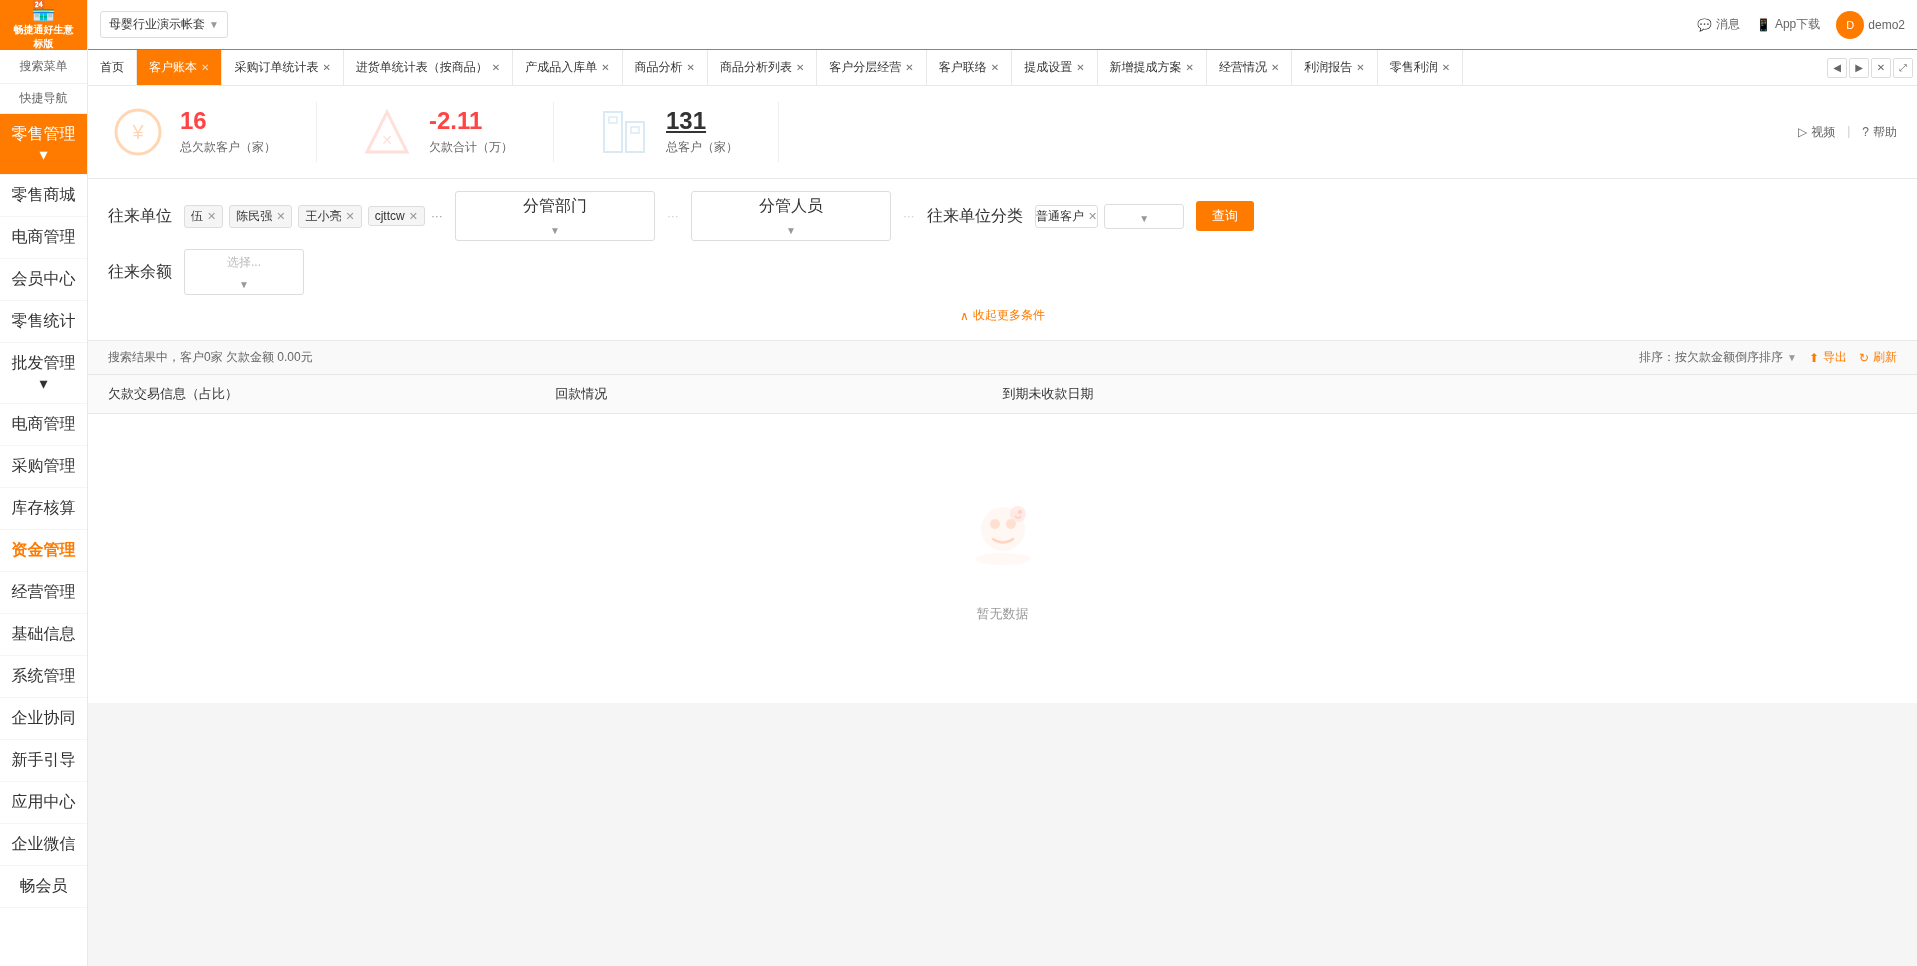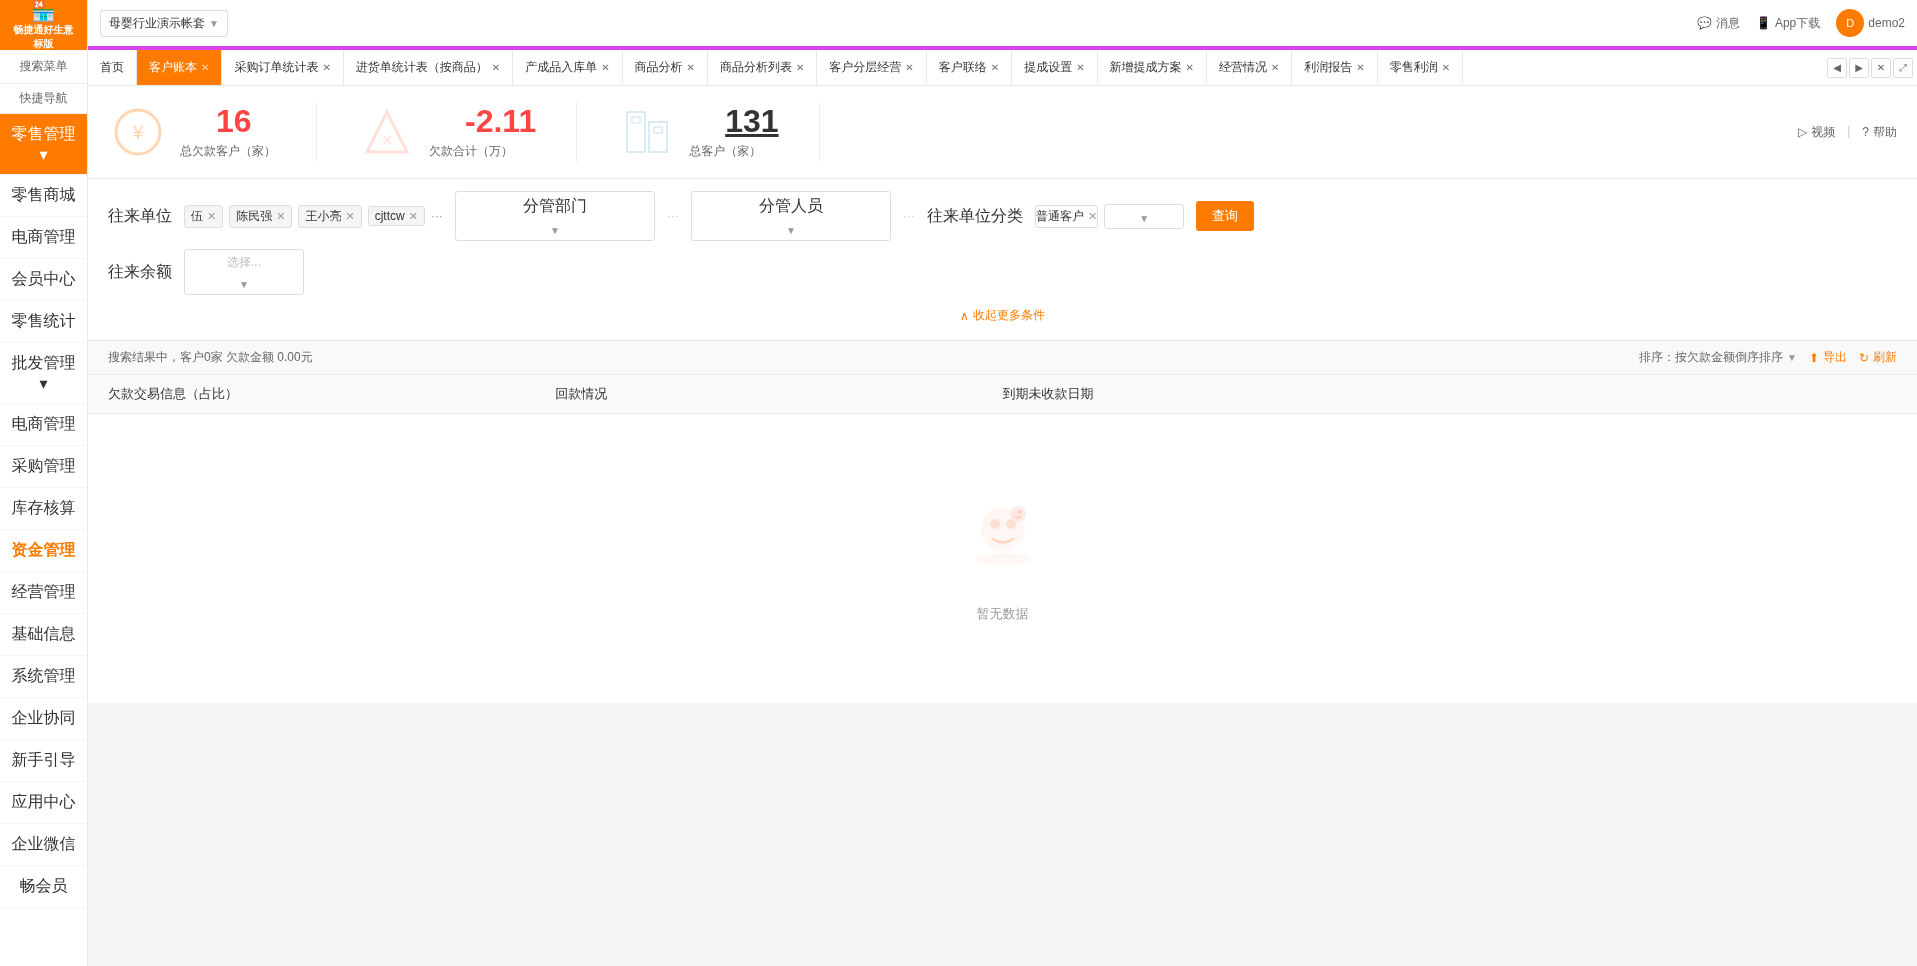--- a/index.html
+++ b/index.html
@@ -13,21 +13,21 @@
     .sidebar-search { padding: 8px 6px; border-bottom: 1px solid #f0f0f0; text-align: center; color: #666; font-size: 12px; cursor: pointer; }
     .sidebar-nav { padding: 6px 0; border-bottom: 1px solid #f0f0f0; text-align: center; color: #666; font-size: 12px; cursor: pointer; }
     .sidebar-menu { flex: 1; overflow-y: auto; }
     .sidebar-item { padding: 10px 6px; text-align: center; color: #333; font-size: 16px; cursor: pointer; border-bottom: 1px solid #f5f5f5; }
     .sidebar-item.active { background: #ff7b00; color: #fff; }
 
     
     .main { flex: 1; display: flex; flex-direction: column; overflow: hidden; }
 
     
-    .topbar { height: 50px; background: #fff; border-bottom: 4px solid #d946ef; display: flex; align-items: center; padding: 12px 12px; gap: 8px; }
+    .topbar { height: 50px; background: #fff; border-bottom: 1px solid #d946ef; display: flex; align-items: center; padding: 12px 12px; gap: 8px; }
     .topbar-selector { display: flex; align-items: center; gap: 4px; border: 1px solid #ddd; border-radius: 3px; padding: 4px 8px; font-size: 12px; color: #333; cursor: pointer; }
     .topbar-right { margin-left: auto; display: flex; align-items: center; gap: 16px; font-size: 12px; color: #666; }
     .topbar-right-item { display: flex; align-items: center; gap: 4px; cursor: pointer; }
     .avatar { width: 28px; height: 28px; border-radius: 50%; background: #ff7b00; display: flex; align-items: center; justify-content: center; color: #fff; font-size: 11px; }
 
     
     .tabs-bar { background: #fff; border-bottom: 1px solid #e8e8e8; display: flex; align-items: center; overflow: hidden; height: 36px; }
     .tab { display: flex; align-items: center; gap: 4px; padding: 0 12px; height: 36px; font-size: 12px; color: #333; cursor: pointer; border-right: 1px solid #e8e8e8; white-space: nowrap; flex-shrink: 0; }
     .tab.active { background: #ff7b00; color: #fff; }
     .tab-close { font-size: 10px; opacity: 0.7; }
@@ -37,21 +37,21 @@
     
     .content { flex: 1; overflow-y: auto; padding: 0; background: #f5f5f5; }
 
     
     .stats-row { display: flex; background: #fff; border-bottom: 1px solid #e8e8e8; padding: 16px 20px; gap: 0; align-items: center; }
     .stat-block { display: flex; align-items: center; gap: 12px; padding: 0 40px 0 0; border-right: 1px solid #eee; margin-right: 40px; }
     .stat-block:last-child { border-right: none; margin-right: 0; }
     .stat-icon { width: 60px; height: 60px; display: flex; align-items: center; justify-content: center; opacity: 0.3; }
     .stat-icon svg { width: 50px; height: 50px; }
     .stat-info { display: flex; flex-direction: column; }
-    .stat-value { font-size: 32px; font-weight: bold; color: #ff4444; line-height: 1.1; margin-left: 36px; }
+    .stat-value { font-size: 24px; font-weight: bold; color: #ff4444; line-height: 1.1; }
     .stat-value.black { color: #333; text-decoration: underline; }
     .stat-label { font-size: 12px; color: #666; margin-top: 4px; }
     .stat-help { margin-left: auto; display: flex; gap: 12px; font-size: 12px; color: #666; }
     .stat-help-item { display: flex; align-items: center; gap: 4px; cursor: pointer; }
 
     
     .filter-area { background: #fff; padding: 12px 20px; border-bottom: 1px solid #e8e8e8; }
     .filter-row { display: flex; align-items: center; gap: 12px; margin-bottom: 8px; flex-wrap: wrap; }
     .filter-label { color: #333; font-size: 16px; white-space: nowrap; }
     .filter-tags { display: flex; align-items: center; gap: 6px; flex-wrap: wrap; }

